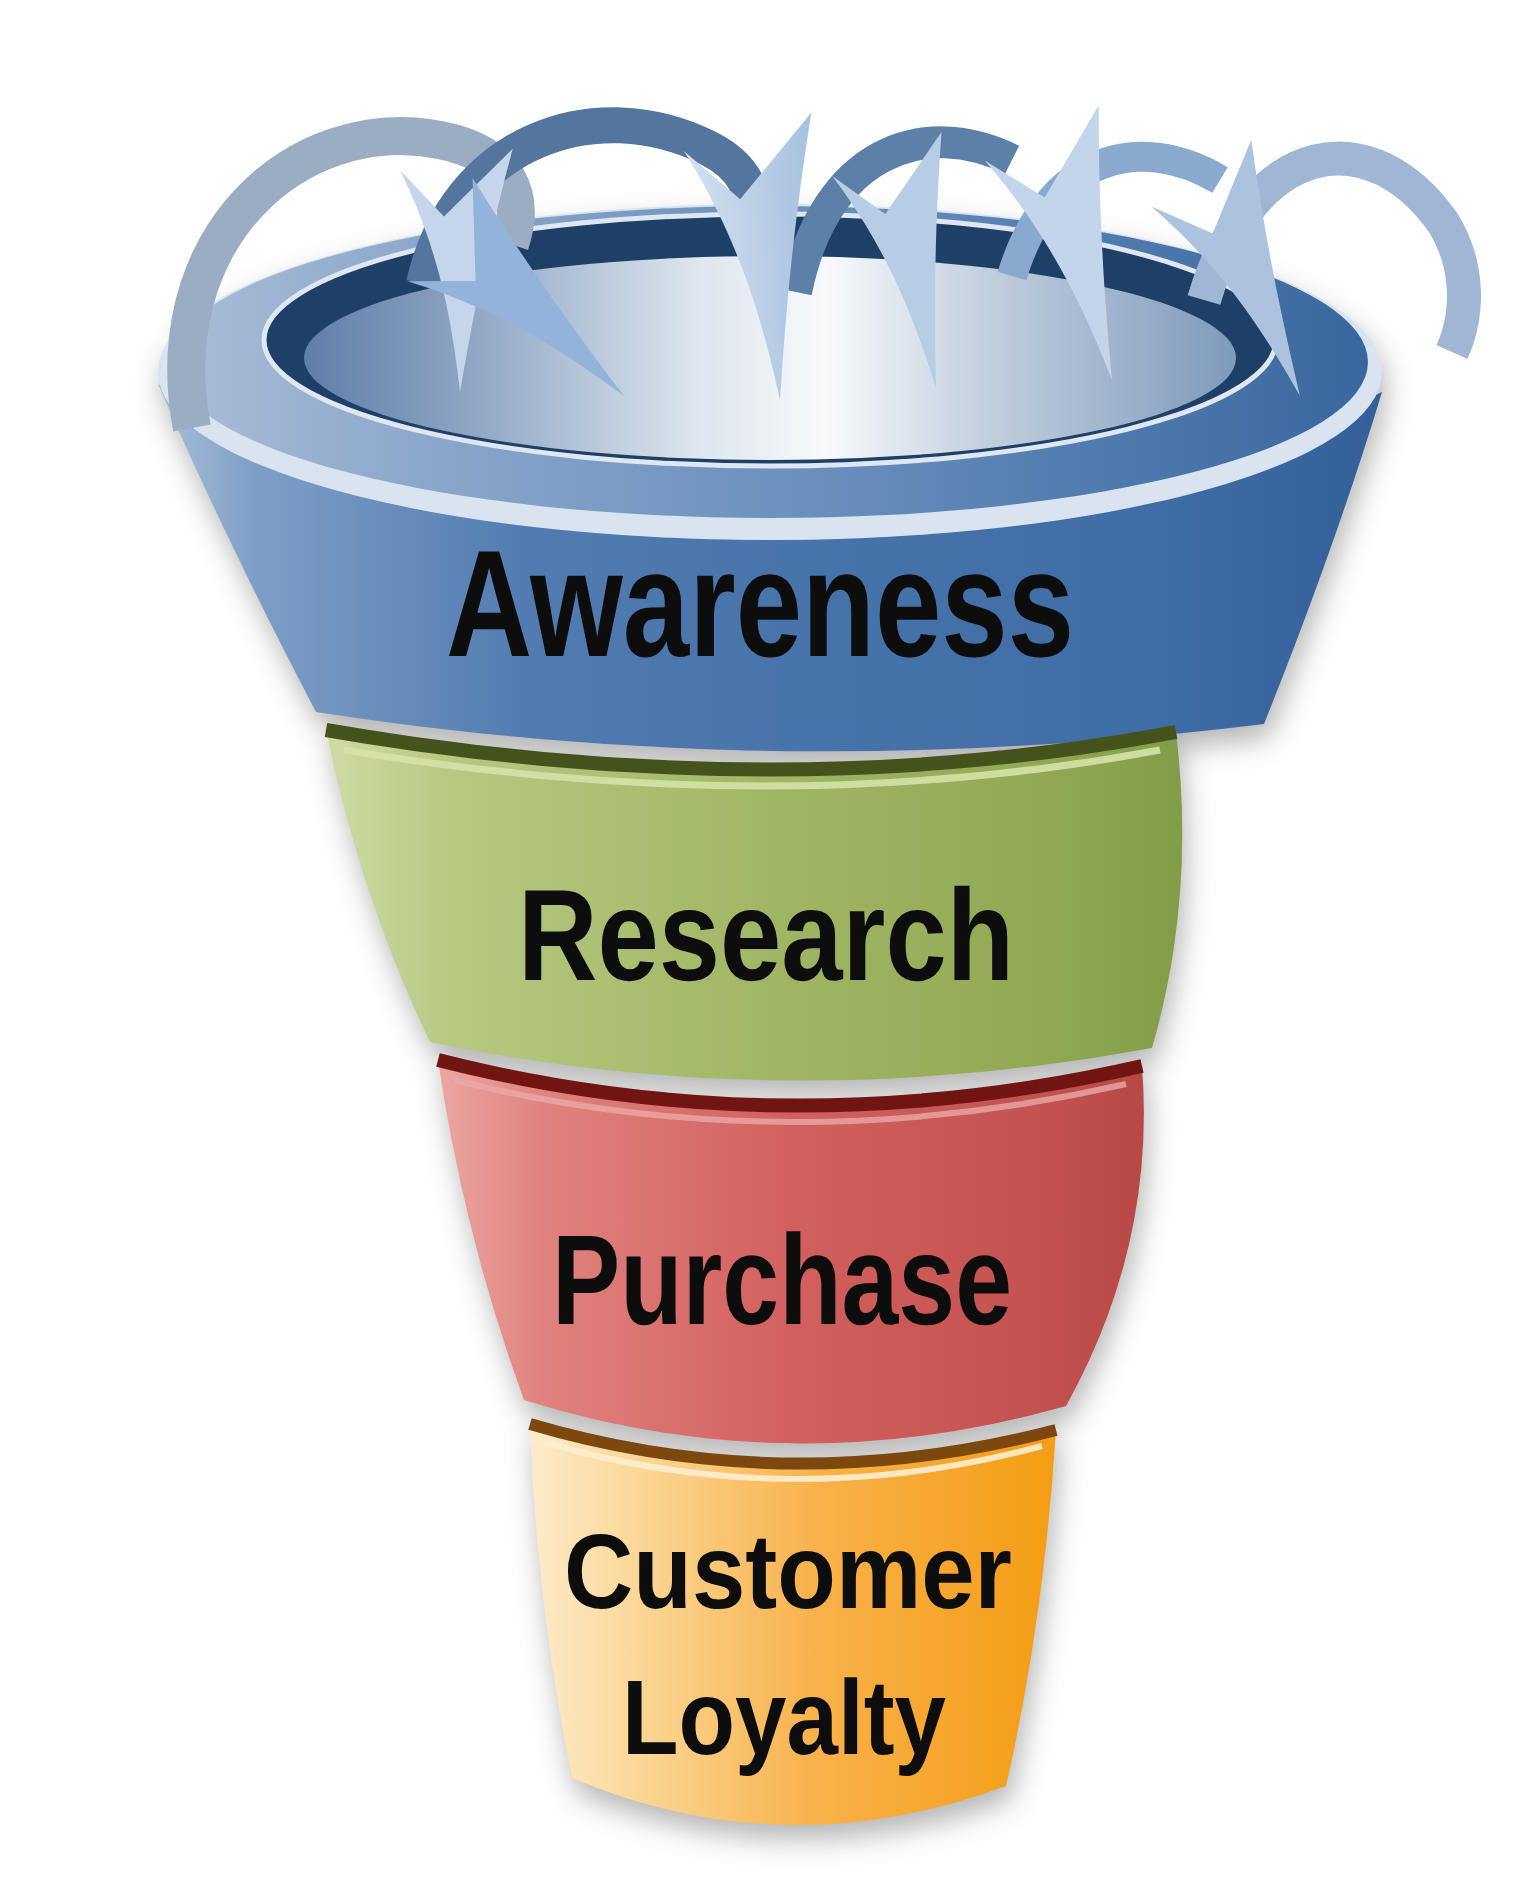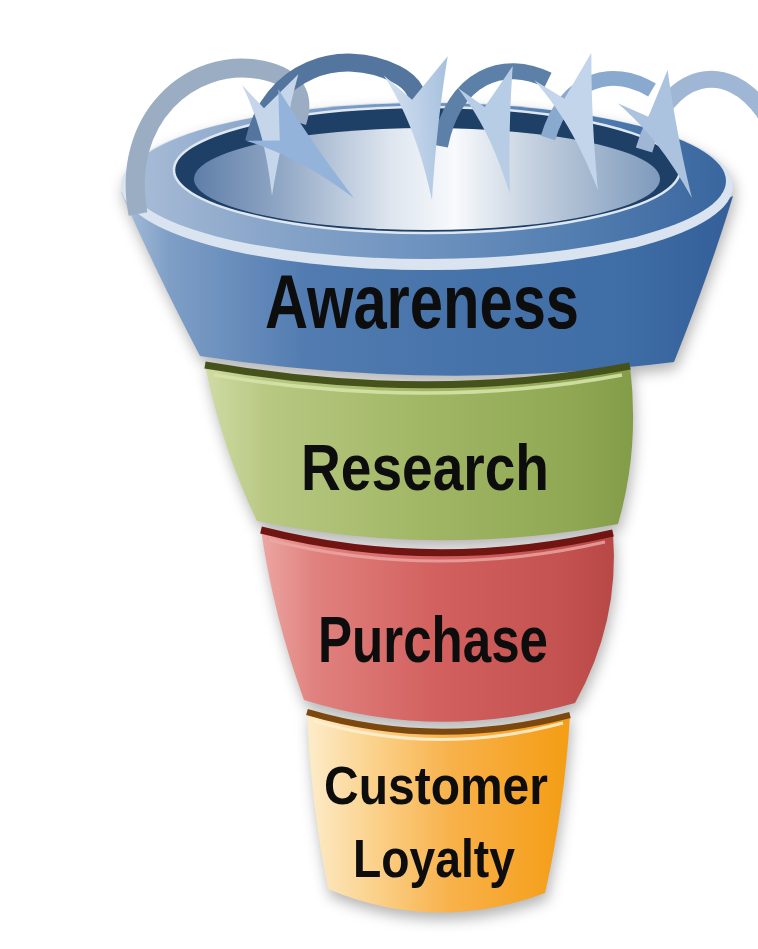--- a/index.html
+++ b/index.html
@@ -8,21 +8,20 @@
     background: #ffffff;
     width: 758px;
     height: 949px;
     overflow: hidden;
     font-family: "Liberation Sans", sans-serif;
   }
   .stage-wrap {
     width: 647px;
     height: 949px;
     position: relative;
-    padding-left: 42px;
   }
   svg { display: block; }
   .funnel-shadow { filter: drop-shadow(2px 7px 7px rgba(90,90,90,0.45)); }
   .stage-label {
     font-family: "Liberation Sans", sans-serif;
     font-weight: bold;
     fill: #0d0d0d;
   }
 </style>
 </head>

